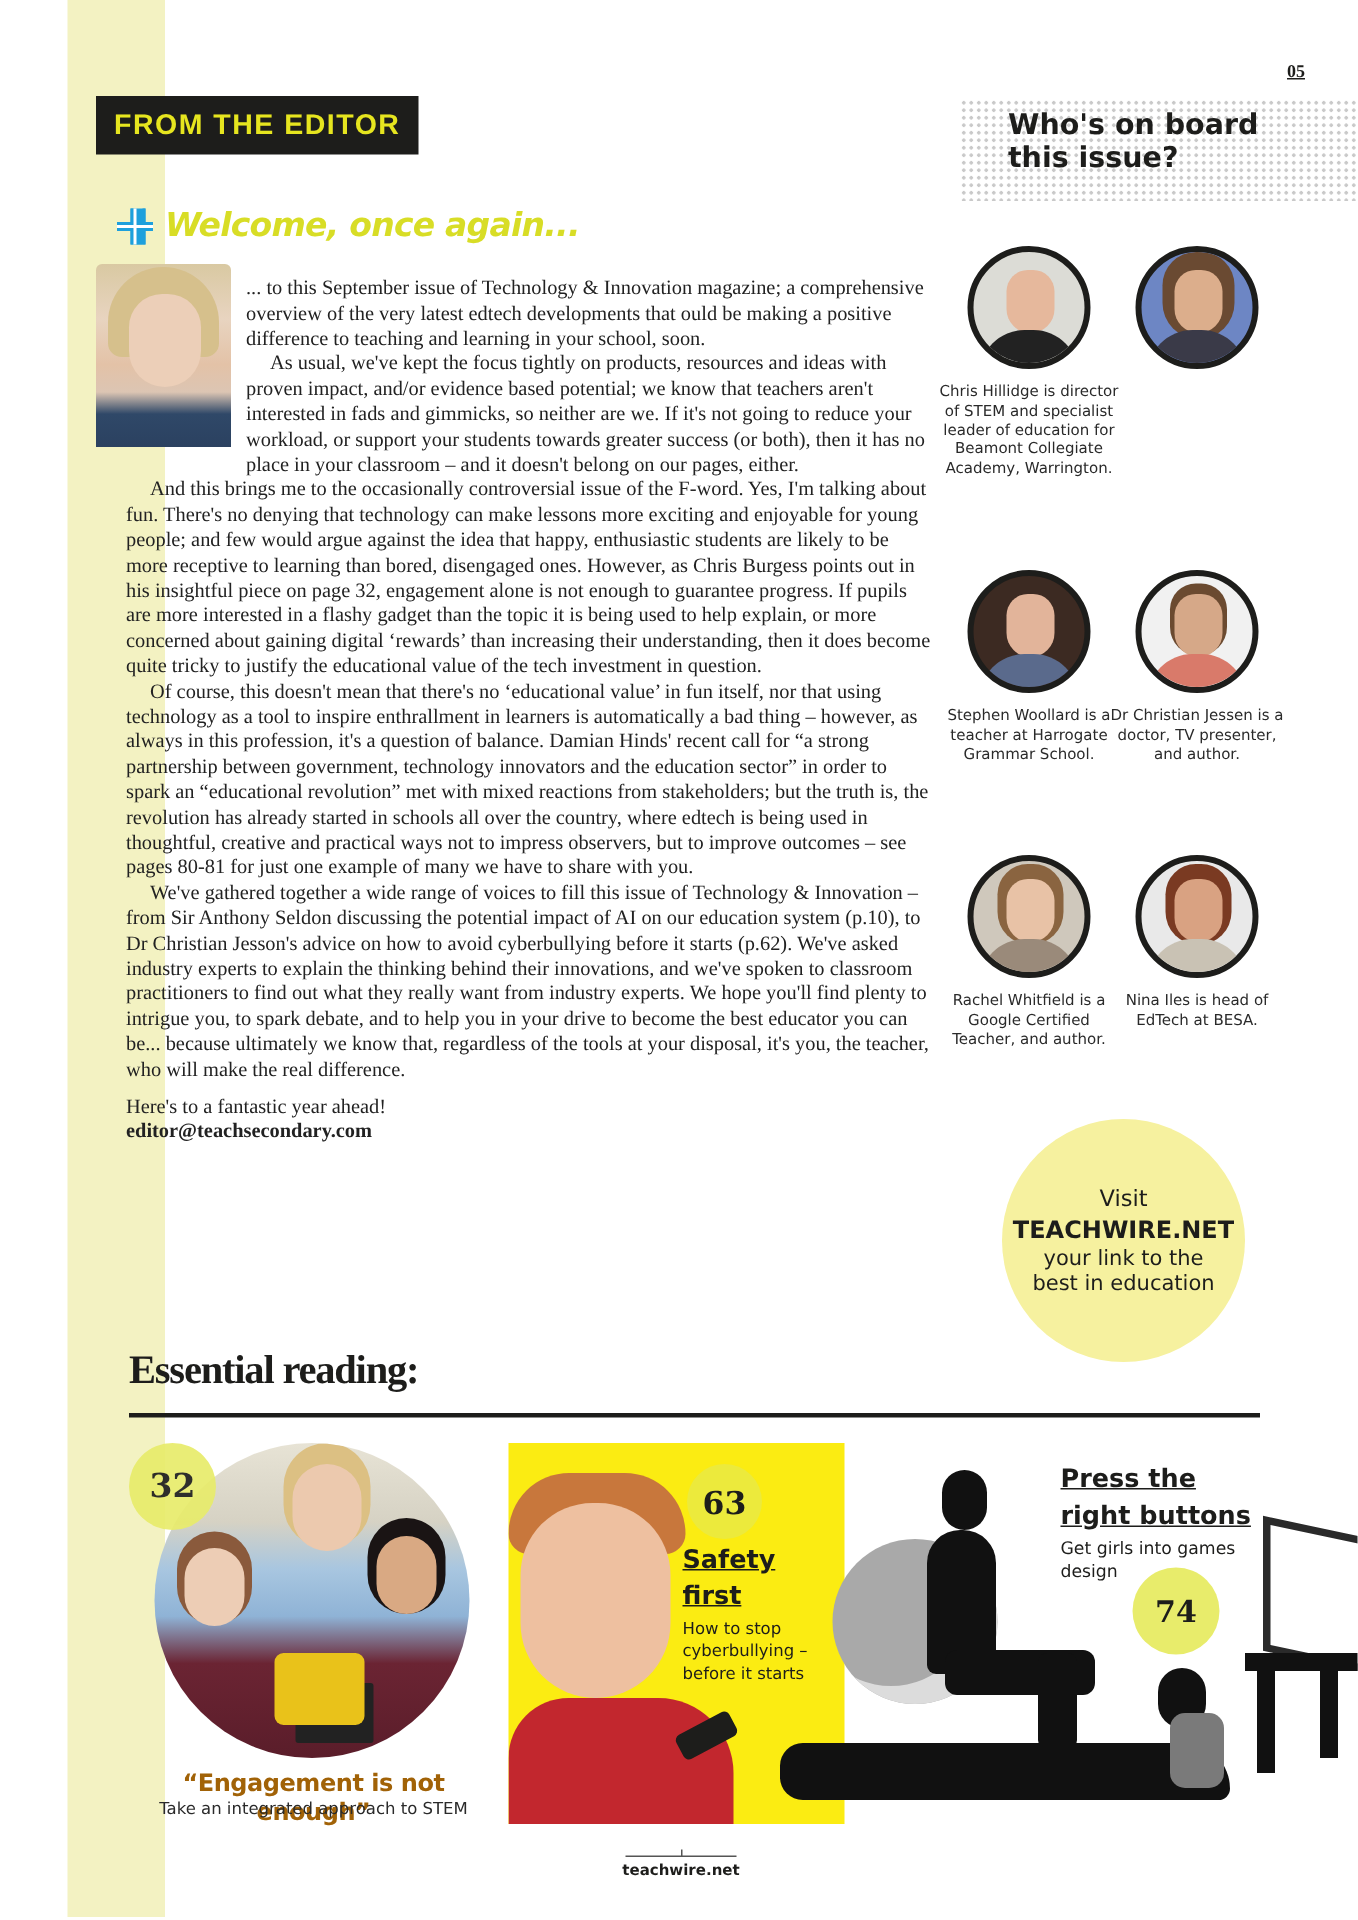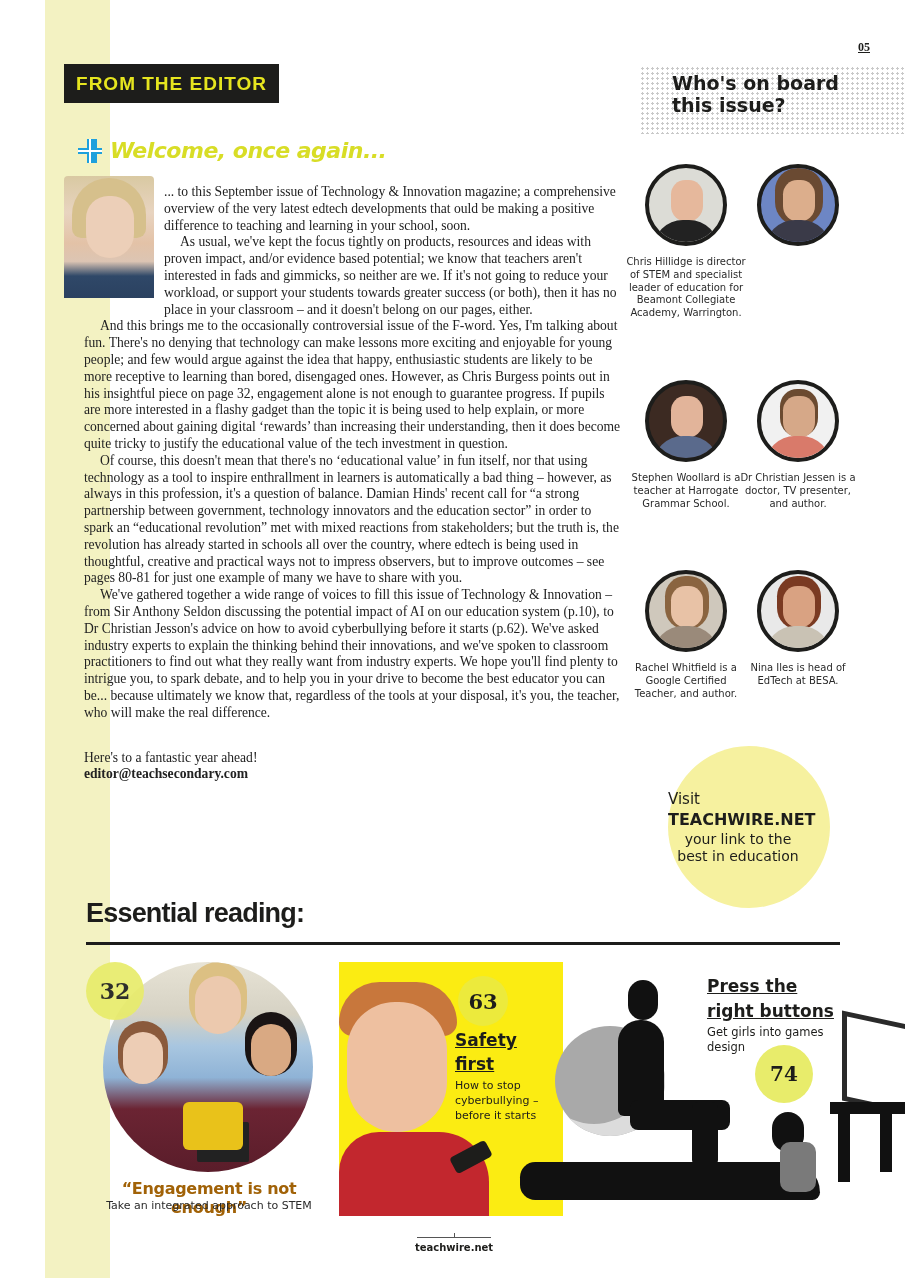--- a/index.html
+++ b/index.html
@@ -22,39 +22,39 @@
   .welcome-title { font-family: "DejaVu Sans", sans-serif; font-weight: bold; font-style: italic; color: #d8dd26; font-size: 22px; letter-spacing: -0.5px; }
 
   .editor-photo { position: absolute; left: 64px; top: 176px; width: 90px; height: 122px; background: linear-gradient(180deg, #d9c9a2 0%, #e8d4c0 30%, #e3c2a7 55%, #dcc5b3 70%, #2f4868 82%, #2b4160 100%); border-radius: 4px 4px 0 0; z-index: 2; overflow: hidden; }
   .editor-photo .hair { position:absolute; left: 8px; top: 2px; width: 74px; height: 60px; border-radius: 40px 40px 10px 10px; background: #d6c08c; }
   .editor-photo .face { position:absolute; left: 22px; top: 20px; width: 48px; height: 62px; border-radius: 24px 24px 26px 26px; background: #eccfb8; }
 
   .body-text { position: absolute; left: 84px; top: 184px; width: 538px; font-family: "Liberation Serif", serif; font-size: 13.6px; line-height: 16.8px; color: #222; z-index: 2; }
   .body-text p { text-indent: 0; }
   .body-text p.indent { text-indent: 16px; }
   .body-text .float-spacer { float: left; width: 80px; height: 118px; }
-  .signoff { margin-top: 28px; }
+  .signoff { margin-top: 8px; }
   .sig-name { margin-top: 16px; font-weight: bold; }
   .sig-email { font-weight: bold; }
 
   .board-box { position: absolute; left: 640px; top: 66px; width: 265px; height: 68px; background-color: #fff; background-image: radial-gradient(#c9c9c9 1px, transparent 1.3px); background-size: 5px 5px; }
   .board-title { position: absolute; left: 672px; top: 72px; font-family: "DejaVu Sans", sans-serif; font-weight: bold; font-size: 19px; line-height: 22px; color: #1d1d1b; width: 200px; }
 
   .contributor { position: absolute; width: 120px; text-align: center; }
   .avatar { width: 82px; height: 82px; border-radius: 50%; border: 4px solid #1d1d1b; margin: 0 auto; overflow: hidden; position: relative; }
   .avatar .head { position: absolute; left: 22px; top: 12px; width: 32px; height: 42px; border-radius: 16px 16px 18px 18px; }
   .avatar .shoulders { position: absolute; left: 4px; top: 52px; width: 66px; height: 40px; border-radius: 30px 30px 0 0; }
   .bio { font-family: "DejaVu Sans", sans-serif; font-size: 10px; line-height: 12.8px; color: #2a2a2a; margin-top: 10px; }
 
-  .visit-circle { position: absolute; left: 668px; top: 746px; width: 162px; height: 162px; border-radius: 50%; background: #f6f19f; display: flex; flex-direction: column; align-items: flex-start; justify-content: center; text-align: center; font-family: "DejaVu Sans", sans-serif; color: #1d1d1b; }
+  .visit-circle { position: absolute; left: 668px; top: 746px; width: 162px; height: 162px; border-radius: 50%; background: #f6f19f; display: flex; flex-direction: column; align-items: center; justify-content: center; text-align: center; font-family: "DejaVu Sans", sans-serif; color: #1d1d1b; }
   .visit-circle .v1 { font-size: 15px; }
   .visit-circle .v2 { font-size: 16px; font-weight: bold; margin: 2px 0; }
   .visit-circle .v3 { font-size: 14px; line-height: 17px; width: 140px; }
 
-  .essential-title { position: absolute; left: 86px; top: 898px; font-family: Liberation Sans, sans-serif; font-weight: bold; font-size: 27px; letter-spacing: -0.8px; color: #1d1d1b; z-index: 2; }
+  .essential-title { position: absolute; left: 86px; top: 898px; font-family: Liberation Serif, serif; font-weight: bold; font-size: 27px; letter-spacing: -0.8px; color: #1d1d1b; z-index: 2; }
   .essential-rule { position: absolute; left: 86px; top: 942px; width: 754px; height: 3px; background: #1d1d1b; z-index: 2; }
 
   .read1-photo { position: absolute; left: 103px; top: 962px; width: 210px; height: 210px; border-radius: 50%; background: linear-gradient(180deg, #e7e3d5 0%, #d6d2c4 25%, #a8c6e0 40%, #8fb3d6 55%, #6b2433 70%, #5a1d2a 100%); z-index: 2; overflow: hidden; }
   .read1-photo .teacher-head { position:absolute; left: 92px; top: 14px; width: 46px; height: 58px; border-radius: 23px; background: #ecc9ae; box-shadow: 0 -8px 0 6px #dcc083; }
   .read1-photo .girl1 { position:absolute; left: 20px; top: 70px; width: 40px; height: 52px; border-radius: 20px; background: #edcdb5; box-shadow: 0 -6px 0 5px #8a5a3c; }
   .read1-photo .girl2 { position:absolute; left: 148px; top: 62px; width: 40px; height: 52px; border-radius: 20px; background: #d9a983; box-shadow: 0 -6px 0 6px #1a1414; }
   .read1-photo .robot { position:absolute; left: 80px; top: 140px; width: 60px; height: 48px; background: #e9c21a; border-radius: 6px; box-shadow: 10px 16px 0 -4px #222; }
 
   .badge { position: absolute; border-radius: 50%; background: #e8ec6b; display: flex; align-items: center; justify-content: center; font-family: "DejaVu Serif", serif; font-weight: bold; color: #1d1d1b; z-index: 3; }
   .badge-32 { left: 86px; top: 962px; width: 58px; height: 58px; font-size: 22px; opacity: 0.92; }

